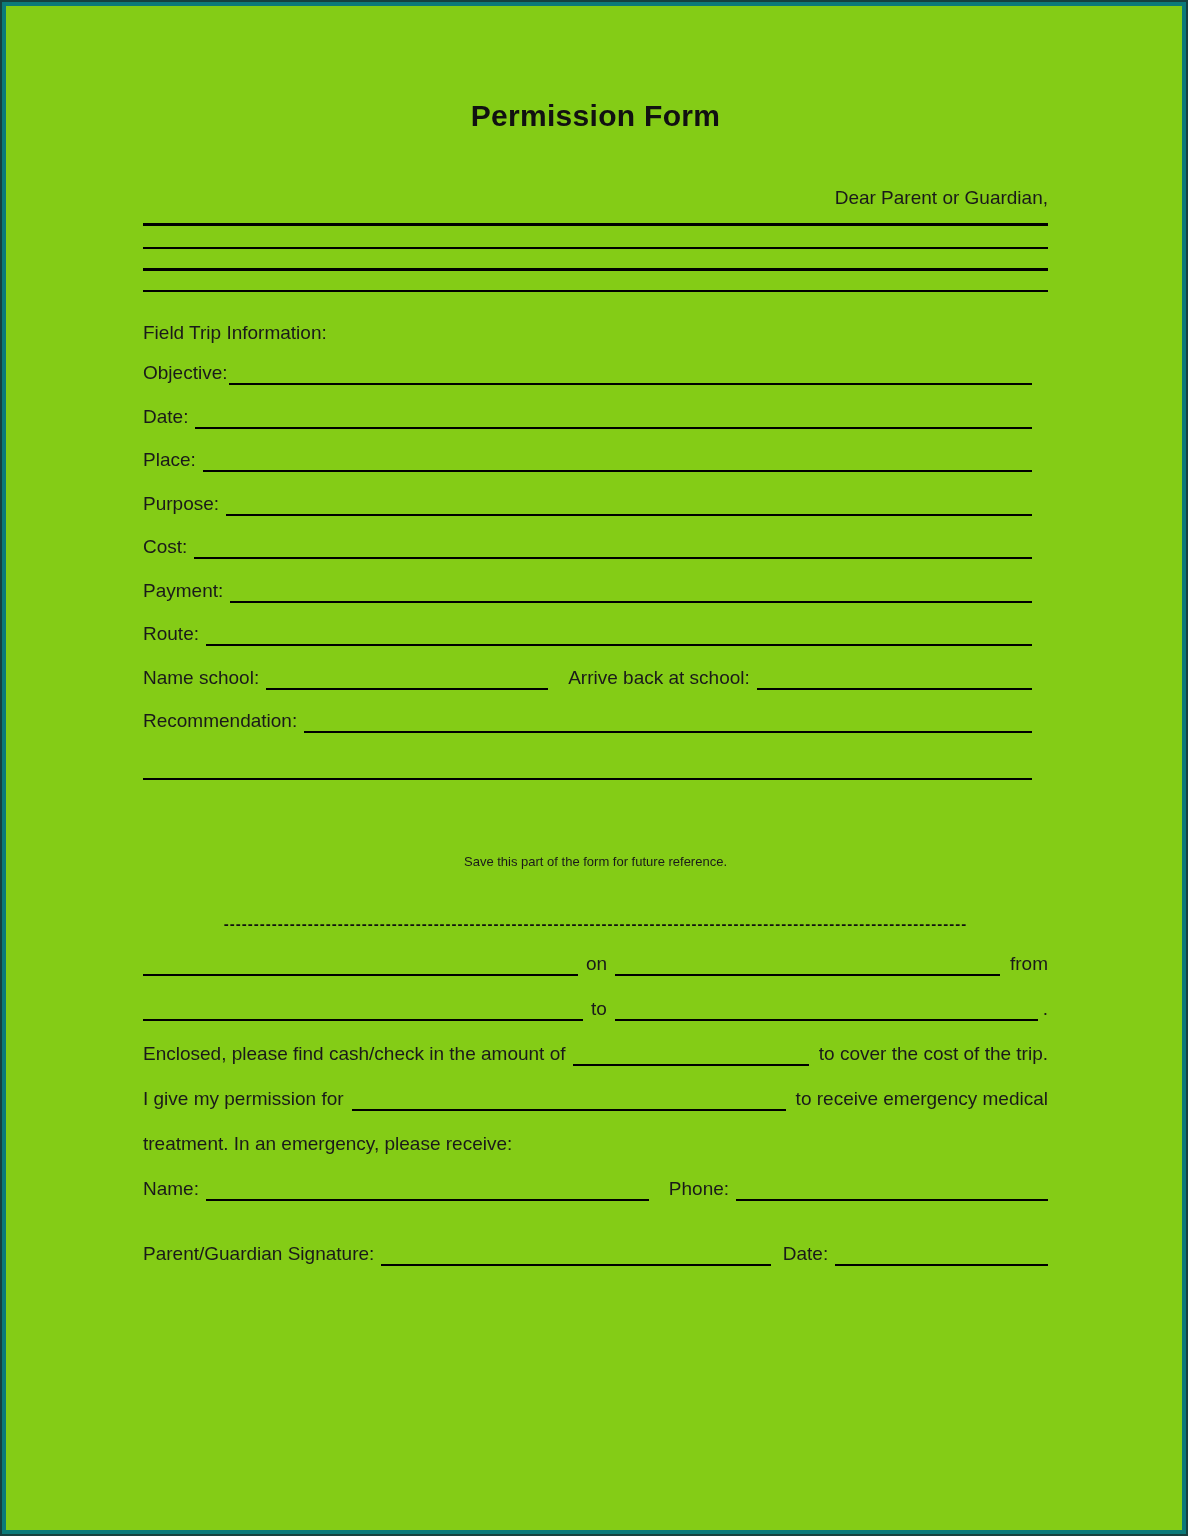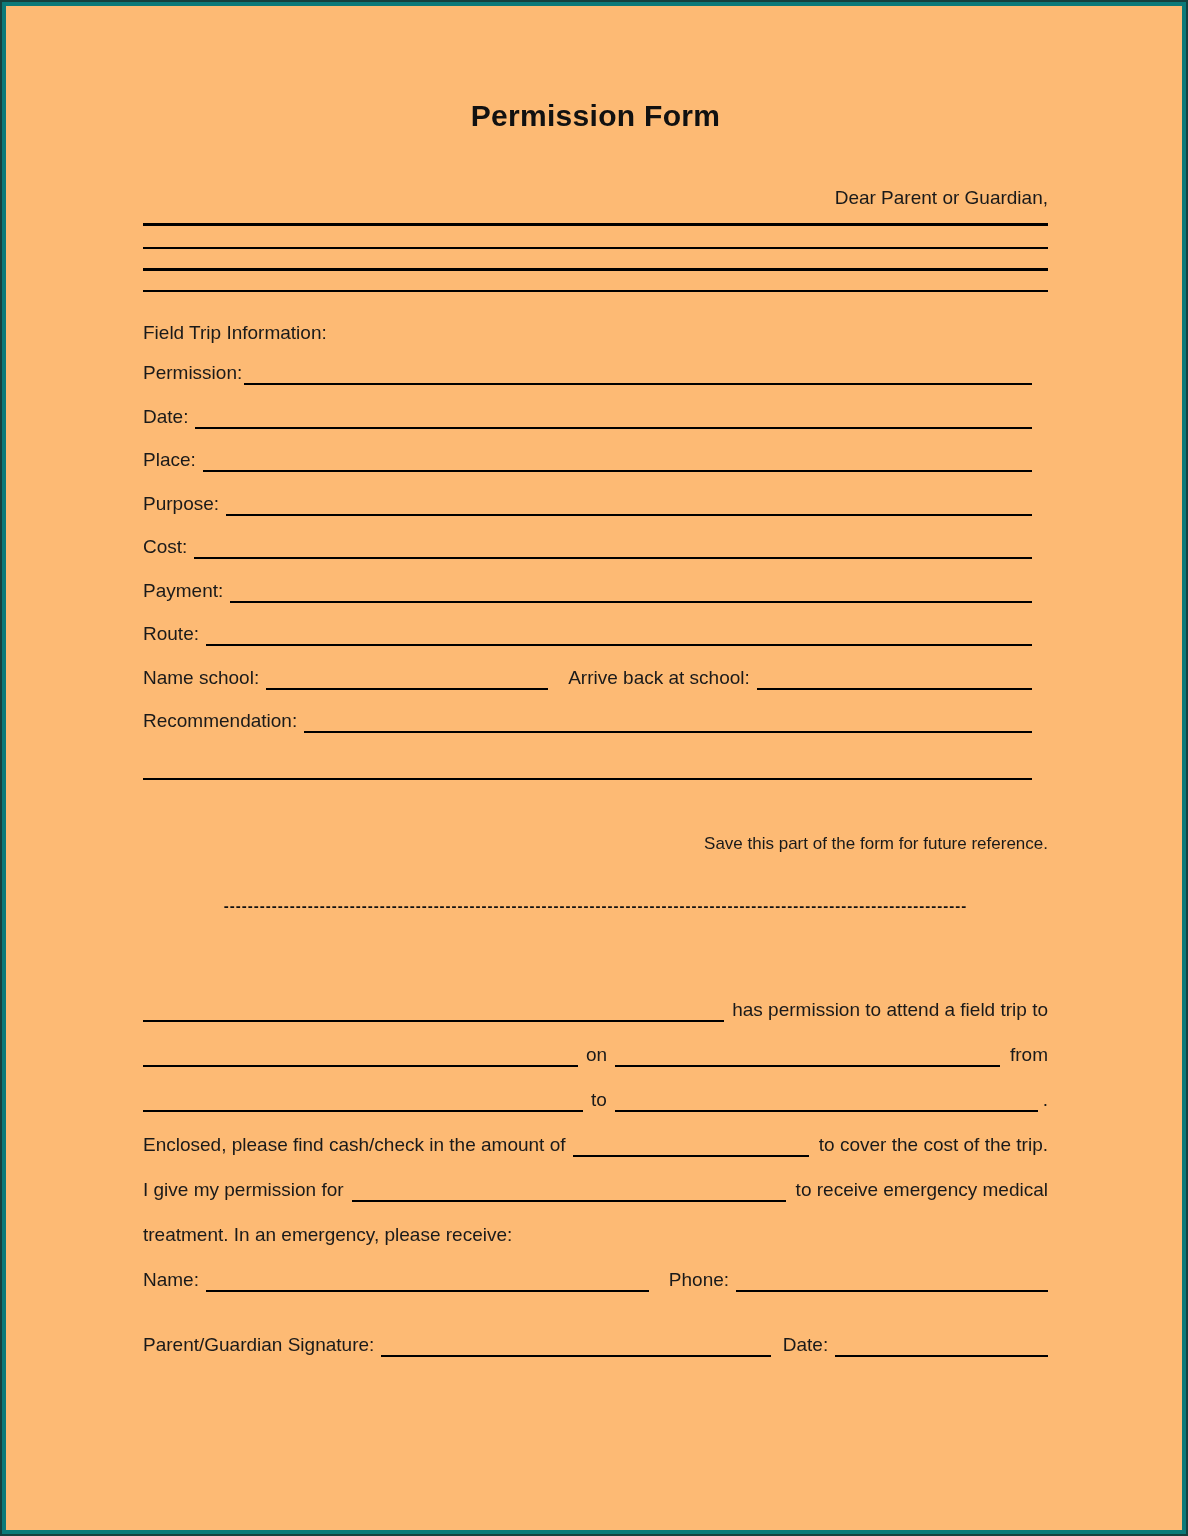--- a/index.html
+++ b/index.html
@@ -4,21 +4,21 @@
 <style>
   * { margin:0; padding:0; box-sizing:border-box; }
   html,body { background:#fff; }
   body {
     width:1188px; height:1536px;
     font-family:"Liberation Sans", sans-serif;
     color:#1a1a1a;
   }
   .page {
     width:1188px; height:1536px;
-    background:#fdba74;
+    background:#84cc16;
     box-shadow: inset 0 0 0 2px #16413f, inset 0 0 0 6px #0c7a79;
     overflow:hidden;
   }
   .content { width:905px; margin-left:143px; }
 
   .title {
     margin-top:98px;
     text-align:center;
     font-size:30px; line-height:36px;
     font-weight:bold; color:#111;
@@ -41,21 +41,21 @@
   }
   .frow.first { height:40px; }
   .flabel { white-space:nowrap; }
   .blank { flex:1 1 auto; border-bottom:2px solid #000; margin-left:7px; }
   .blank.tight { margin-left:2px; }
   .blank.w-fixed1 { flex:0 0 auto; width:282px; }
   .lbl-mid { white-space:nowrap; margin-left:20px; }
 
   .rule.standalone { height:47px; margin-right:16px; }
 
-  .save-note { margin-top:55px; text-align:right; font-size:17px; line-height:18px; }
+  .save-note { margin-top:73px; text-align:center; font-size:13px; line-height:18px; }
 
   .divider {
     margin-top:46px; height:14px; line-height:14px;
     text-align:center; font-size:15px; font-weight:bold;
     letter-spacing:1px; white-space:nowrap; overflow:hidden;
     color:#111;
   }
 
   .srow {
     display:flex; align-items:flex-end;
@@ -90,21 +90,21 @@
     <div class="intro-rules">
       <div class="rule r1"></div>
       <div class="rule r2"></div>
       <div class="rule r3"></div>
       <div class="rule r4"></div>
     </div>
 
     <p class="heading">Field Trip Information:</p>
 
     <div class="frow first">
-      <span class="flabel">Permission:</span>
+      <span class="flabel">Objective:</span>
       <span class="blank tight"></span>
     </div>
 
     <div class="frow">
       <span class="flabel">Date:</span>
       <span class="blank"></span>
     </div>
 
     <div class="frow">
       <span class="flabel">Place:</span>
@@ -142,24 +142,20 @@
       <span class="flabel">Recommendation:</span>
       <span class="blank"></span>
     </div>
 
     <div class="rule standalone"></div>
 
     <p class="save-note">Save this part of the form for future reference.</p>
 
     <div class="divider">----------------------------------------------------------------------------------------------------------------------------</div>
 
-    <div class="srow gap-top">
-      <span class="blank first-b"></span>
-      <span class="stext after">has permission to attend a field trip to</span>
-    </div>
 
     <div class="srow">
       <span class="blank first-b g113"></span>
       <span class="stext after">on</span>
       <span class="blank mid g100"></span>
       <span class="stext after">from</span>
     </div>
 
     <div class="srow">
       <span class="blank first-b g104"></span>

